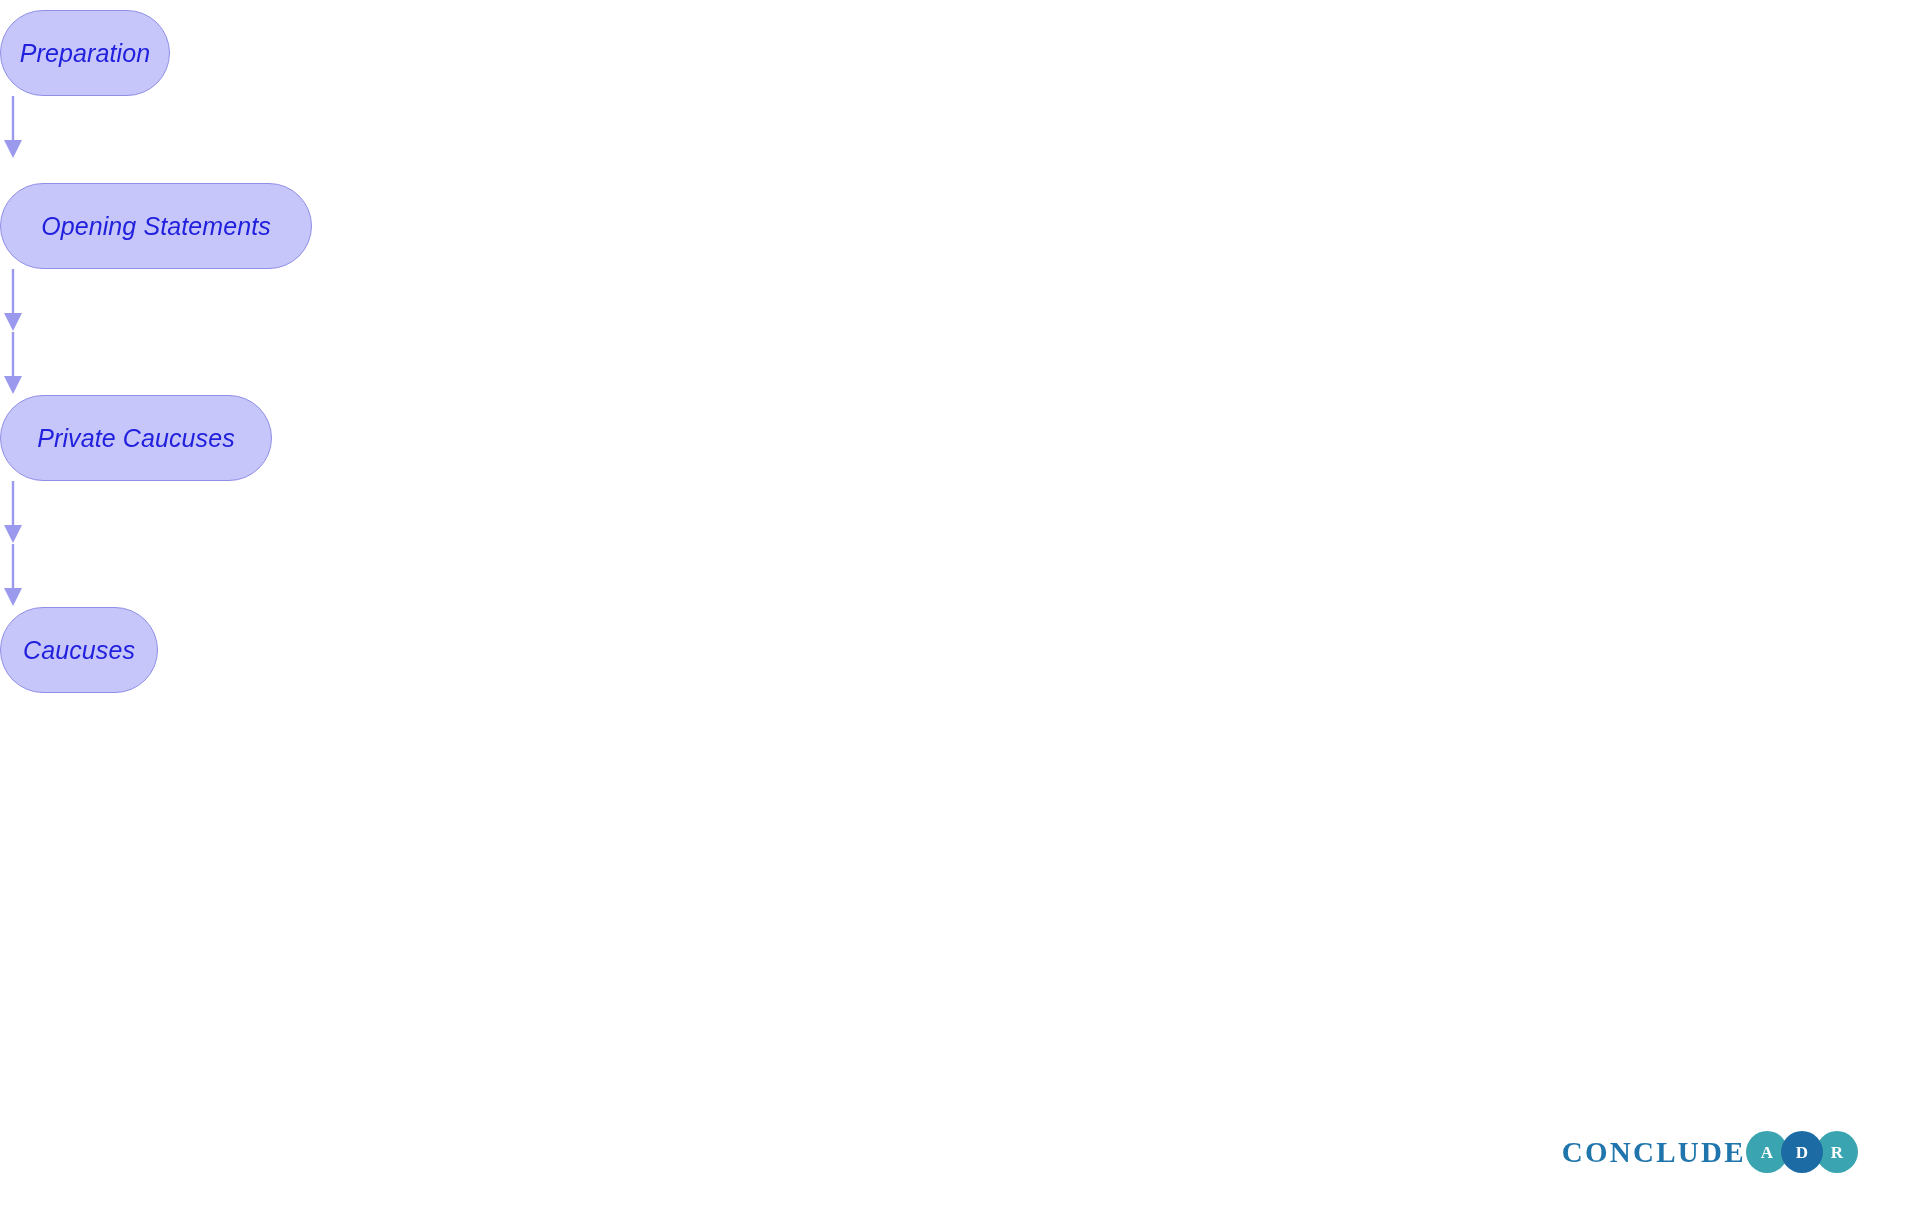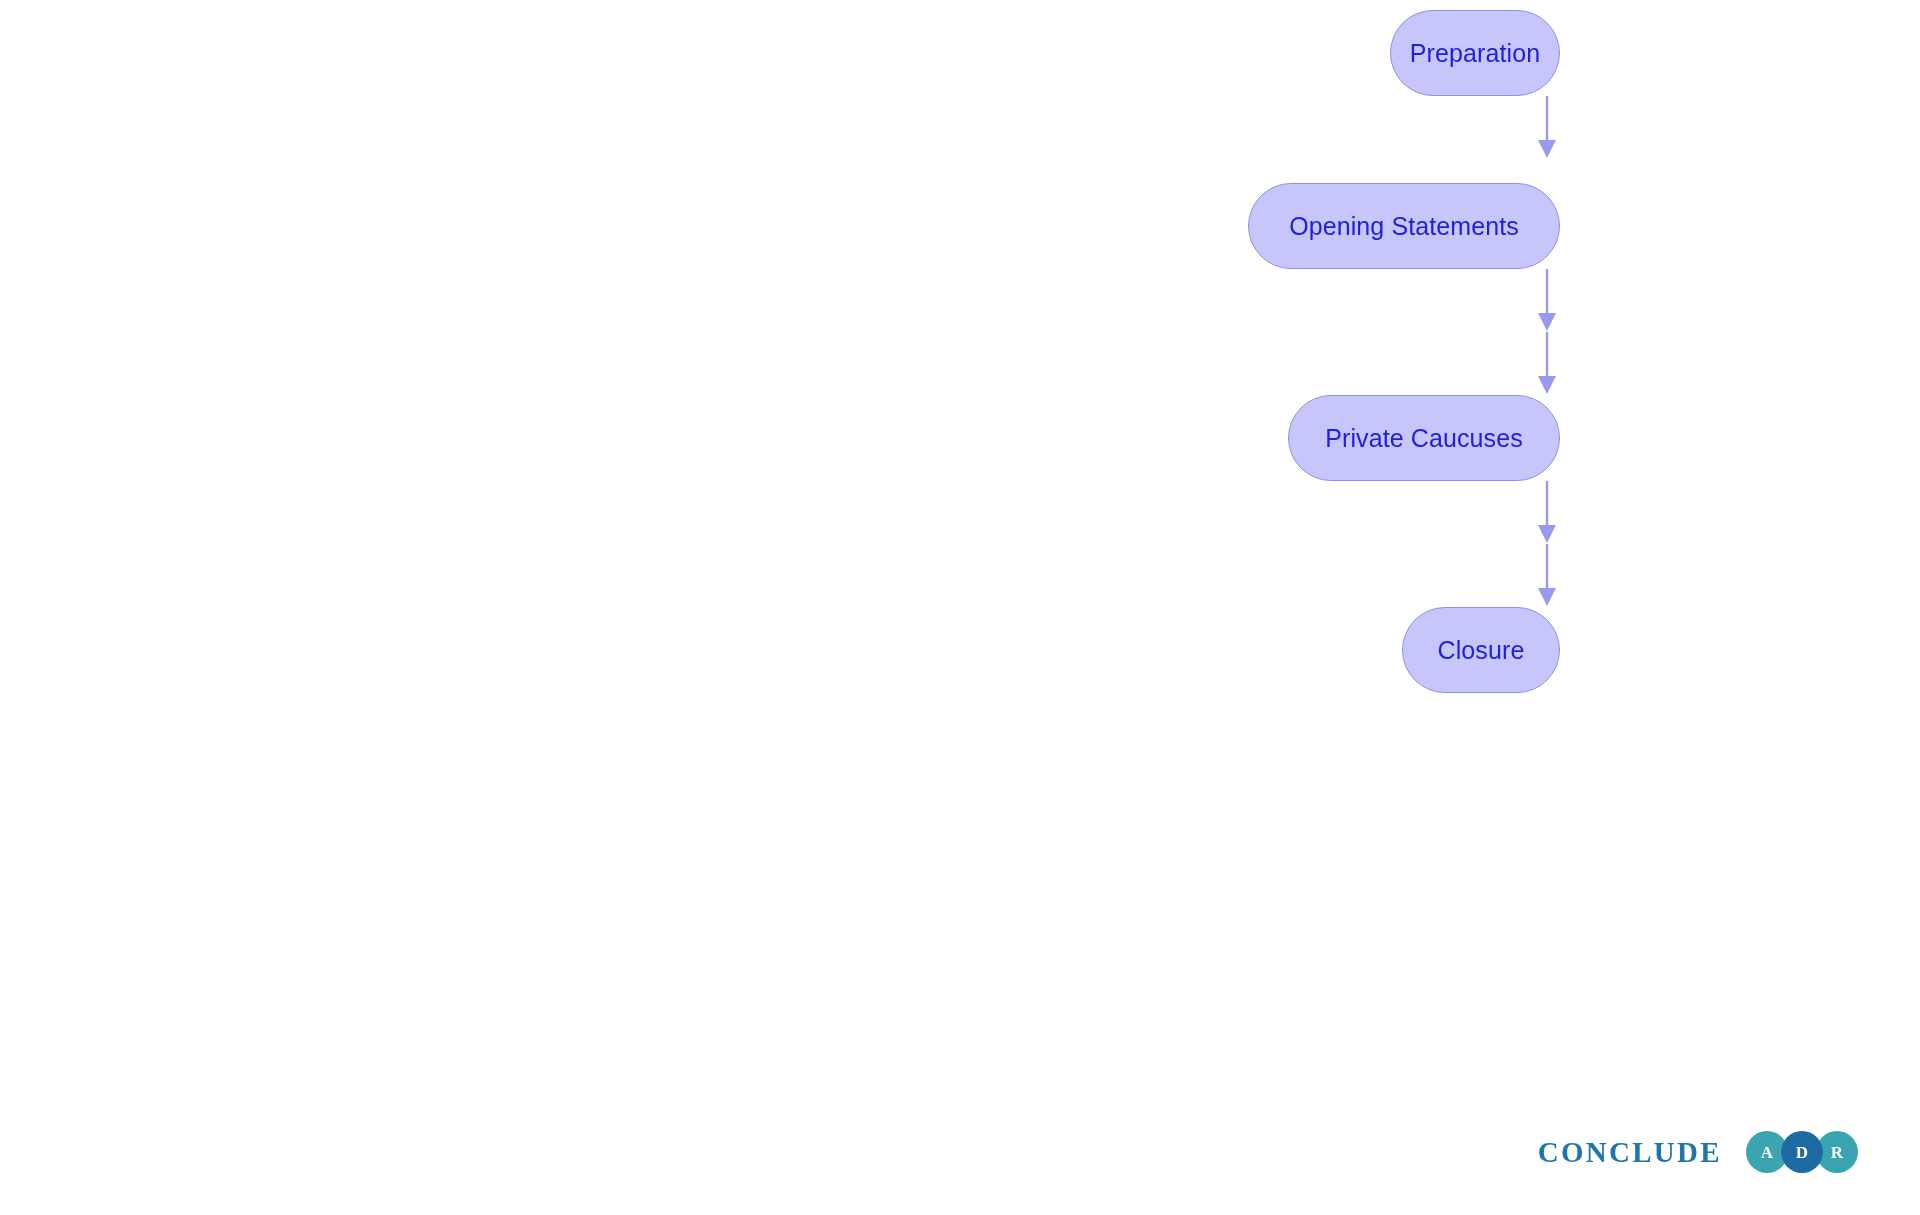--- a/index.html
+++ b/index.html
@@ -23,21 +23,22 @@
     height: 1215px;
   }
 
   .flow-column {
     position: absolute;
     left: 0;
     top: 0;
     width: 1560px;
     display: flex;
     flex-direction: column;
-    align-items: flex-end;
+    align-items: flex-start;
+    font-style: italic;
   }
 
   .flow-node {
     box-sizing: border-box;
     background: #c7c6fa;
     border: 1.4px solid #8f8ee8;
     border-radius: 48px;
     height: 86px;
     display: flex;
     align-items: center;
@@ -58,21 +59,20 @@
     flex: 0 0 auto;
   }
 
   
   #brand-logo {
     position: absolute;
     right: 62px;
     bottom: 42px;
     display: flex;
     align-items: center;
-    gap: 24px;
   }
   .logo-wordmark {
     font-family: "Liberation Serif", serif;
     font-weight: 700;
     font-size: 29px;
     letter-spacing: 2.3px;
     color: #2076ac;
     line-height: 1;
     white-space: nowrap;
   }
@@ -127,21 +127,21 @@
       </div>
       <svg class="flow-connector" viewBox="0 0 26 63" width="26" height="63">
         <line x1="13" y1="0" x2="13" y2="49" stroke="#9a99ee" stroke-width="2.4"></line>
         <polygon points="4,44 22,44 13,62" fill="#9a99ee"></polygon>
       </svg>
       <svg class="flow-connector" viewBox="0 0 26 63" width="26" height="63">
         <line x1="13" y1="0" x2="13" y2="49" stroke="#9a99ee" stroke-width="2.4"></line>
         <polygon points="4,44 22,44 13,62" fill="#9a99ee"></polygon>
       </svg>
       <div class="flow-node" style="width: 158px; background: rgb(199, 198, 250); border-color: rgb(143, 142, 232); color: rgb(32, 32, 221);">
-        <span>Closure</span>
+        <span>Caucuses</span>
       </div>
     </div>
 </div>
 
 <div id="brand-logo">
   <div class="logo-wordmark" style="color: rgb(32, 118, 172);">CONCLUDE</div>
   <div class="logo-circles">
     <div class="logo-circle teal c-a" style="background: rgb(58, 165, 176);">A</div>
     <div class="logo-circle navy c-d" style="background: rgb(28, 107, 164);">D</div>
     <div class="logo-circle teal c-r" style="background: rgb(58, 165, 176);">R</div>

